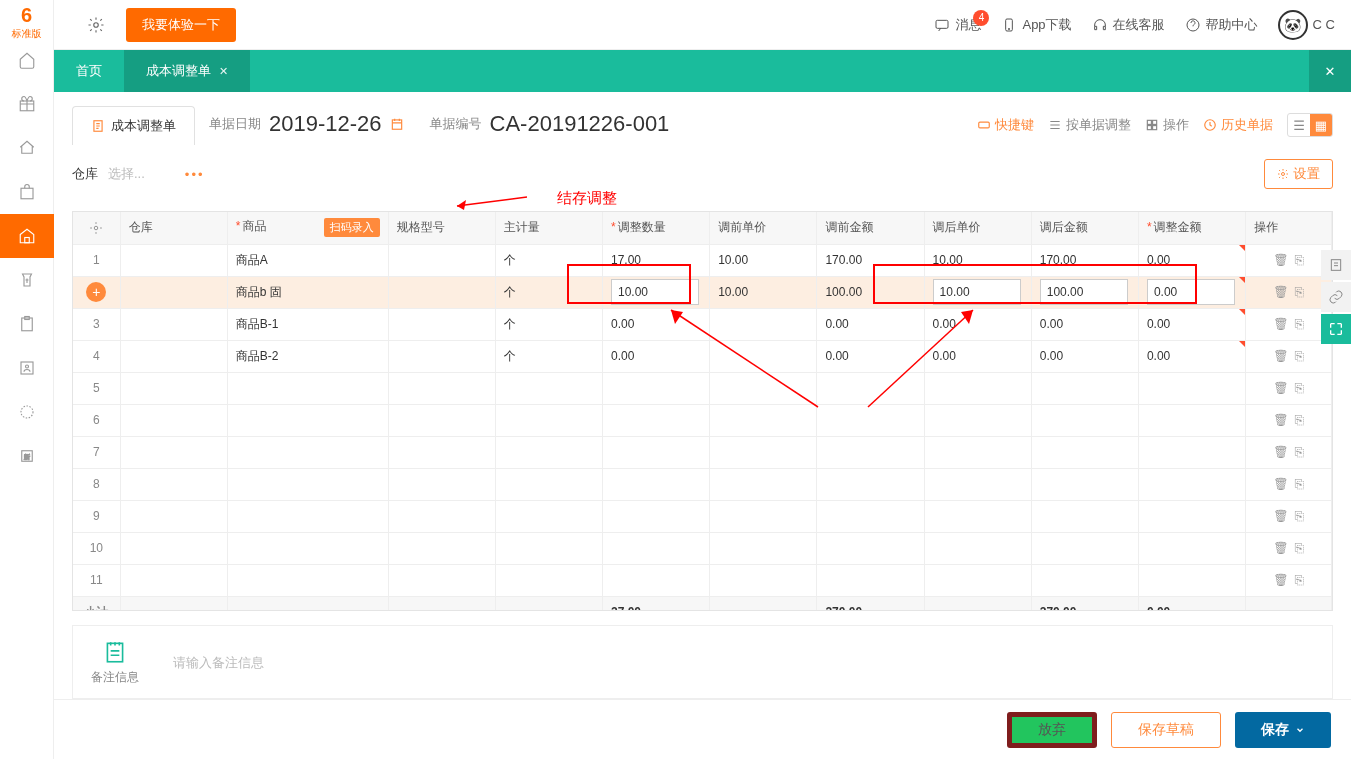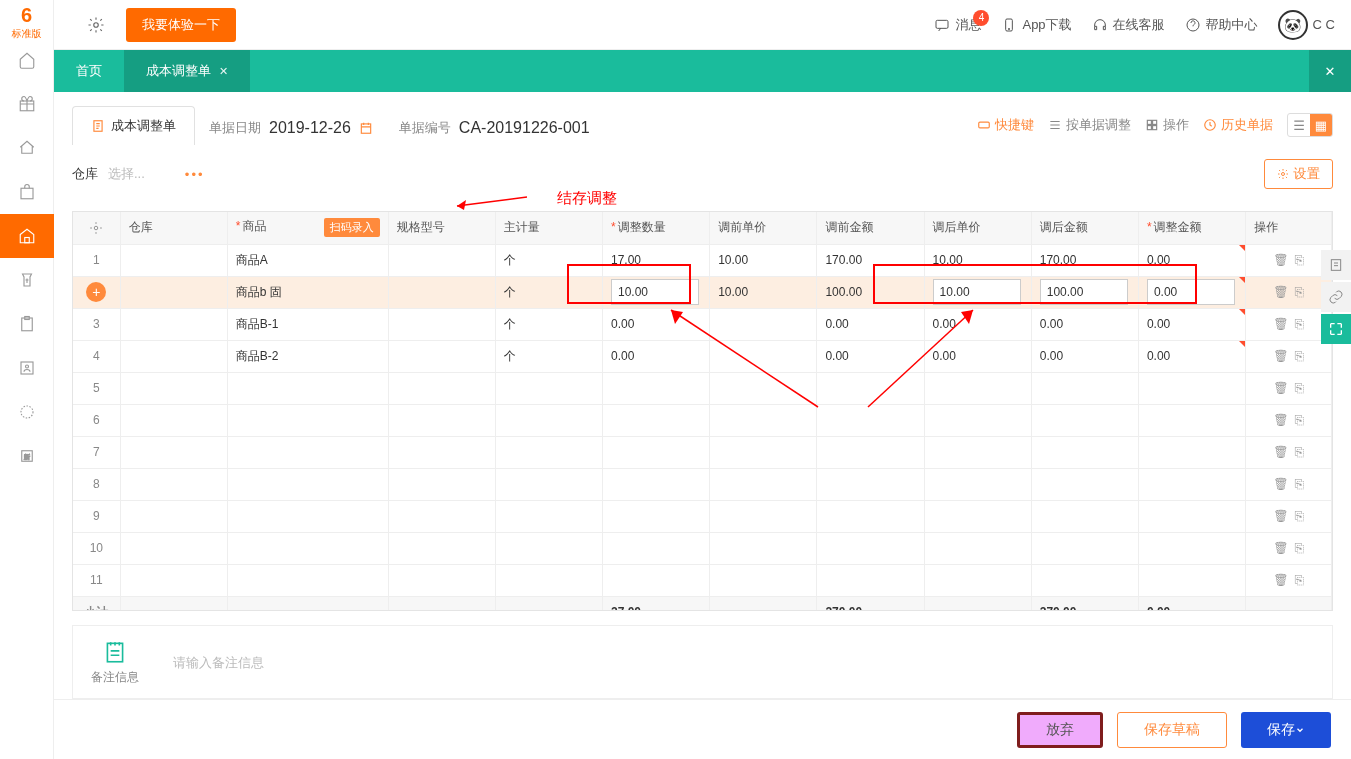--- a/index.html
+++ b/index.html
@@ -35,21 +35,21 @@
 .tab-close{font-size:11px;opacity:.9;}
 .tabs-close-all{margin-left:auto;width:42px;height:42px;display:flex;align-items:center;justify-content:center;background:#159e82;color:#fff;cursor:pointer;}
 
 
 .form-wrap{padding:14px 18px 0 18px;flex:1;display:flex;flex-direction:column;overflow:hidden;}
 .form-head{display:flex;align-items:flex-end;gap:0;}
 .form-tab{border:1px solid #e1e1e1;border-bottom:none;padding:10px 18px;border-radius:4px 4px 0 0;background:#fff;display:flex;align-items:center;gap:6px;}
 .form-tab .ico{color:#ff8a3c;}
 .form-meta{display:flex;align-items:center;gap:8px;margin-left:14px;padding-bottom:8px;color:#333;}
 .form-meta .lbl{color:#888;}
-.form-meta .big{font-size:16px;color:#333;}
+.form-meta .big{font-size:22px;color:#333;}
 .form-meta .cal{color:#ff8a3c;}
 .form-actions{margin-left:auto;display:flex;align-items:center;gap:14px;padding-bottom:8px;color:#888;}
 .fa-item{display:flex;align-items:center;gap:4px;cursor:pointer;}
 .fa-item.orange{color:#ff8a3c;}
 .view-toggle{display:flex;border:1px solid #ddd;border-radius:3px;overflow:hidden;}
 .view-toggle span{width:22px;height:22px;display:flex;align-items:center;justify-content:center;cursor:pointer;}
 .view-toggle .on{background:#ff8a3c;color:#fff;}
 
 .filter-row{margin-top:14px;display:flex;align-items:center;gap:40px;position:relative;}
 .biz-type{width:370px;height:36px;border:2px solid #ff0000;display:flex;align-items:center;padding:0 12px;justify-content:space-between;color:#333;}
@@ -105,23 +105,23 @@
 .notes-left{width:84px;display:flex;flex-direction:column;align-items:center;justify-content:center;gap:4px;border-right:none;}
 .notes-left svg{color:#1abc9c;}
 .notes-left .t{color:#888;font-size:12px;}
 .notes-input{flex:1;padding:0 16px;}
 .notes-input input{width:100%;border:none;outline:none;font-size:13px;color:#333;}
 .notes-input input::placeholder{color:#bbb;}
 
 
 .footer{height:60px;border-top:1px solid #eee;display:flex;align-items:center;justify-content:flex-end;padding:0 20px;gap:14px;}
 .btn{height:36px;padding:0 26px;border-radius:3px;cursor:pointer;font-size:14px;display:flex;align-items:center;}
-.btn-plain{border:3px solid #7f1d1d;background:#f0abfc;color:#555;}
+.btn-plain{border:5px solid #7f1d1d;background:#22c55e;color:#555;}
 .btn-outline{border:1px solid #ff8a3c;background:#fff;color:#ff8a3c;}
-.btn-primary{border:none;background:#1d4ed8;color:#fff;display:flex;align-items:center;}
+.btn-primary{border:none;background:#0369a1;color:#fff;display:flex;align-items:center;gap:6px;font-weight:bold;}
 
 
 .right-dock{position:absolute;right:0;top:250px;width:30px;display:flex;flex-direction:column;gap:2px;}
 .right-dock div{width:30px;height:30px;background:#f2f2f2;display:flex;align-items:center;justify-content:center;color:#888;cursor:pointer;}
 .right-dock div.on{background:#1abc9c;color:#fff;}
 
 svg{display:inline-block;vertical-align:middle;}
 </style>
 </head>
 <body>

